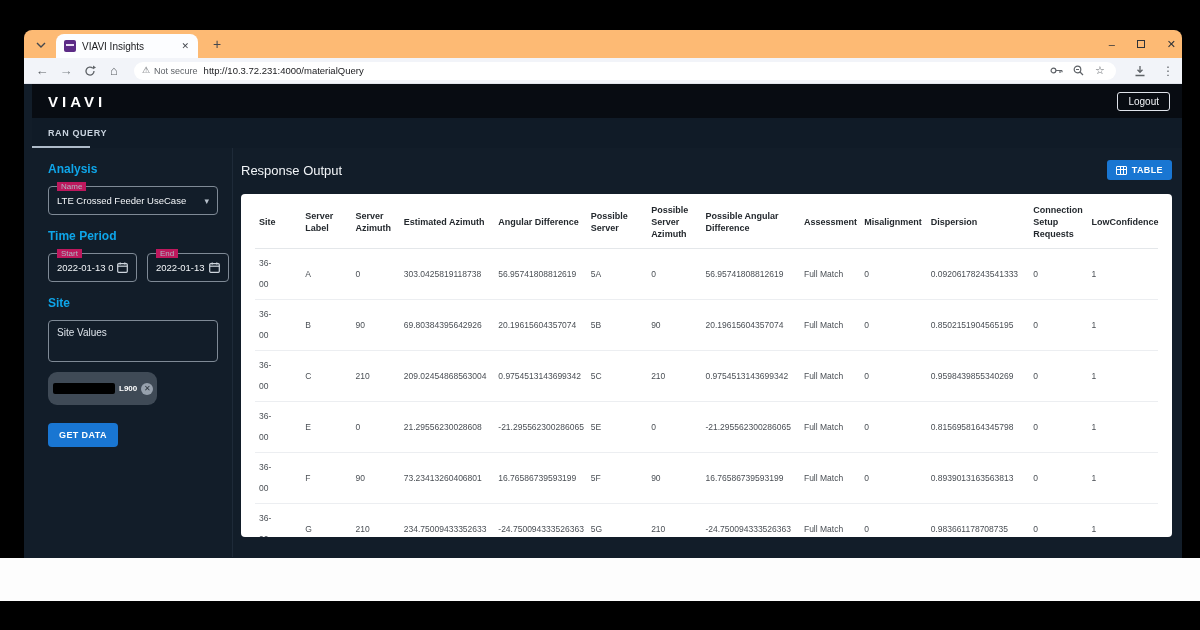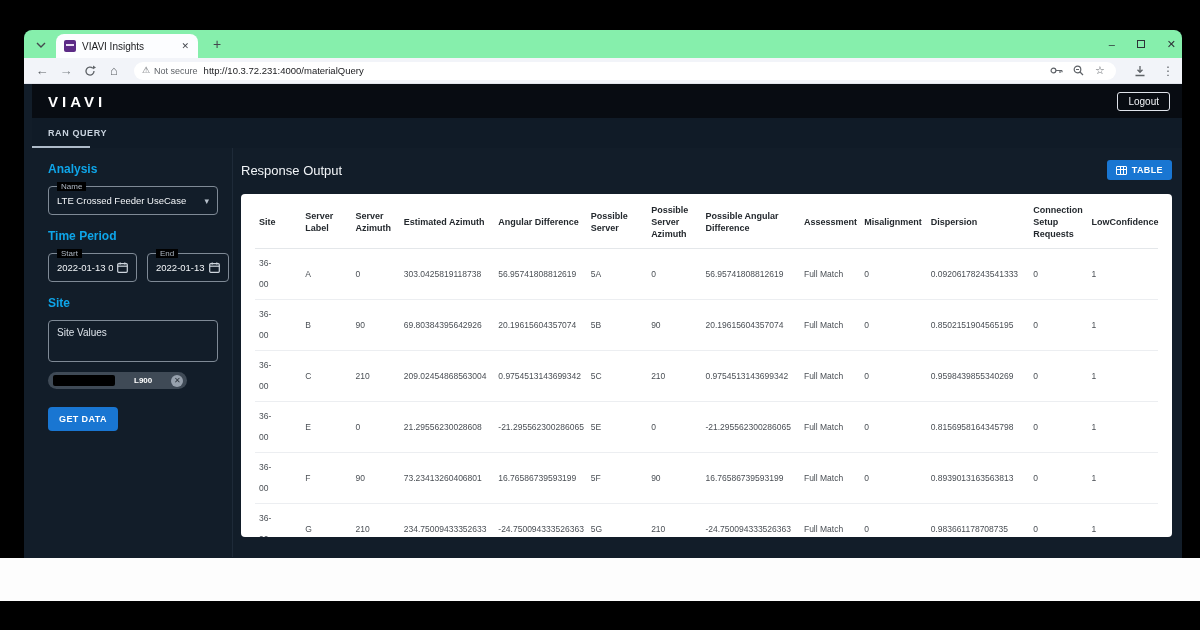--- a/index.html
+++ b/index.html
@@ -4,21 +4,21 @@
 <style>
   * { margin:0; padding:0; box-sizing:border-box; }
   html,body { width:1200px; height:630px; background:#000; font-family:"Liberation Sans", sans-serif; overflow:hidden; }
 
   .stage { position:relative; width:1200px; height:630px; background:#000; }
   .bottom-band { position:absolute; left:0; top:558px; width:1200px; height:43px; background:#fdfdfd; }
 
   
   .window { position:absolute; left:24px; top:30px; width:1158px; height:528px; border-radius:8px 8px 0 0; overflow:hidden; background:#121d29; }
 
-  .tabstrip { position:relative; height:28px; background:#86efac; display:flex; align-items:flex-end; }
+  .tabstrip { position:relative; height:28px; background:#fdba74; display:flex; align-items:flex-end; }
   .tab-search { position:absolute; left:8px; top:6px; width:18px; height:18px; border-radius:50%; display:flex; align-items:center; justify-content:center; color:#44484e; }
   .tab { position:relative; margin-left:32px; width:142px; height:24px; background:#fcfdff; border-radius:8px 8px 0 0; display:flex; align-items:center; padding:0 6px 0 8px; gap:6px; }
   .favicon { width:12px; height:12px; border-radius:2px; background:#5b2a86; position:relative; flex:none; }
   .favicon:after { content:""; position:absolute; left:2px; top:4px; width:8px; height:2px; background:#e8ddf3; }
   .tab-title { font-size:10px; color:#202124; white-space:nowrap; overflow:hidden; flex:1; }
   .tab-close { font-size:9px; color:#44484e; padding:2px 3px; border-radius:50%; }
   .new-tab { font-size:14px; color:#44484e; margin:0 0 4px 10px; padding:0 5px 2px; }
   .win-controls { position:absolute; right:6px; top:0; height:28px; display:flex; align-items:center; gap:22px; color:#2e3238; }
   .wc { font-size:11px; line-height:1; }
   .wc-box { width:8px; height:8px; border:1px solid #2e3238; display:inline-block; }
@@ -42,32 +42,32 @@
   .logout-btn { background:transparent; border:1px solid #dfe3ea; color:#f1f3f7; font-size:10px; padding:3px 10px; border-radius:3px; font-family:inherit; }
 
   .app-nav { height:30px; background:#101b27; position:relative; display:flex; align-items:center; flex:none; }
   .nav-tab { position:relative; height:100%; display:flex; align-items:center; padding:0 16px; color:#c9d3de; font-size:9px; letter-spacing:0.6px; font-weight:bold; }
   .nav-tab .underline { position:absolute; left:0; bottom:0; width:58px; height:2px; background:#aebbc9; }
 
   .app-body { flex:1; display:flex; background:#121d29; min-height:0; }
   .sidebar { width:201px; flex:none; border-right:1px solid #1e2a38; padding:14px 14px 0 16px; }
   .side-h { color:#0ea5e9; font-size:12px; font-weight:bold; margin-bottom:10px; }
   .tfield { position:relative; border:1px solid #7f8a96; border-radius:4px; height:29px; display:flex; align-items:center; padding:0 8px; margin-bottom:14px; }
-  .tfield .flabel { position:absolute; top:-5px; left:8px; background:#000000; padding:0 4px; font-size:8px; color:#aeb8c4; }
+  .tfield .flabel { position:absolute; top:-5px; left:8px; background:#be185d; padding:0 4px; font-size:8px; color:#aeb8c4; }
   .tfield .fvalue { color:#f2f5f8; font-size:9.5px; white-space:nowrap; overflow:hidden; flex:1; }
   .tfield .caret { color:#b7c1cc; font-size:9px; margin-left:6px; }
   .date-row { display:flex; gap:10px; margin-bottom:14px; }
   .date-row .tfield { margin-bottom:0; }
   .tfield.start { width:89px; }
   .tfield.end { width:82px; }
   .cal-ic { flex:none; margin-left:4px; color:#cfd6de; }
 
   .sitebox { border:1px solid #7f8a96; border-radius:4px; height:42px; padding:6px 8px; margin-bottom:10px; }
   .sitebox .ph { color:#dde3ea; font-size:10px; }
-  .chip { display:inline-flex; align-items:center; height:17px; background:#3f4a56; border-radius:9px; padding:0 4px 0 5px; gap:19px; margin-bottom:18px; }
+  .chip { display:inline-flex; align-items:center; height:33px; background:#3f4a56; border-radius:9px; padding:0 4px 0 5px; gap:4px; margin-bottom:18px; }
   .chip .redact { width:62px; height:11px; background:#000; border-radius:2px; }
   .chip .chip-label { color:#fff; font-size:8px; font-weight:bold; }
   .chip .chip-x { width:12px; height:12px; border-radius:50%; background:#97a1ad; color:#2c333b; font-size:8px; display:flex; align-items:center; justify-content:center; line-height:1; }
   .getdata-btn { background:#1976d2; color:#fff; border:none; border-radius:4px; font-size:9px; font-weight:bold; letter-spacing:0.4px; padding:7px 11px; font-family:inherit; }
 
   .main { flex:1; min-width:0; padding:12px 10px 0 8px; display:flex; flex-direction:column; }
   .main-top { display:flex; align-items:center; justify-content:space-between; margin-bottom:14px; }
   .main-title { color:#f2f5f8; font-size:13px; font-weight:500; }
   .table-btn { background:#1976d2; color:#fff; border:none; border-radius:3px; font-size:9px; font-weight:bold; letter-spacing:0.4px; padding:5px 9px; display:flex; align-items:center; gap:5px; font-family:inherit; }
   .tbl-ic { width:11px; height:9px; border:1px solid #fff; border-radius:1px; position:relative; }

